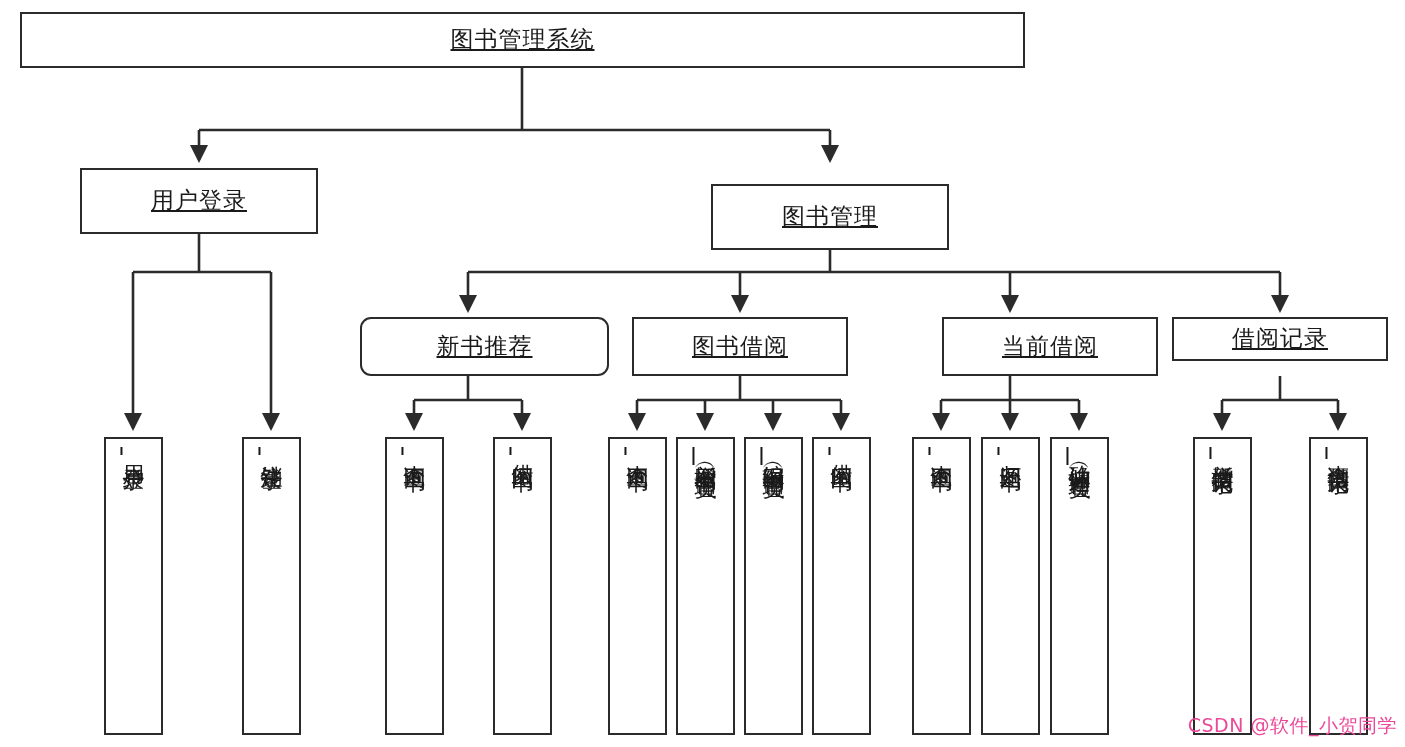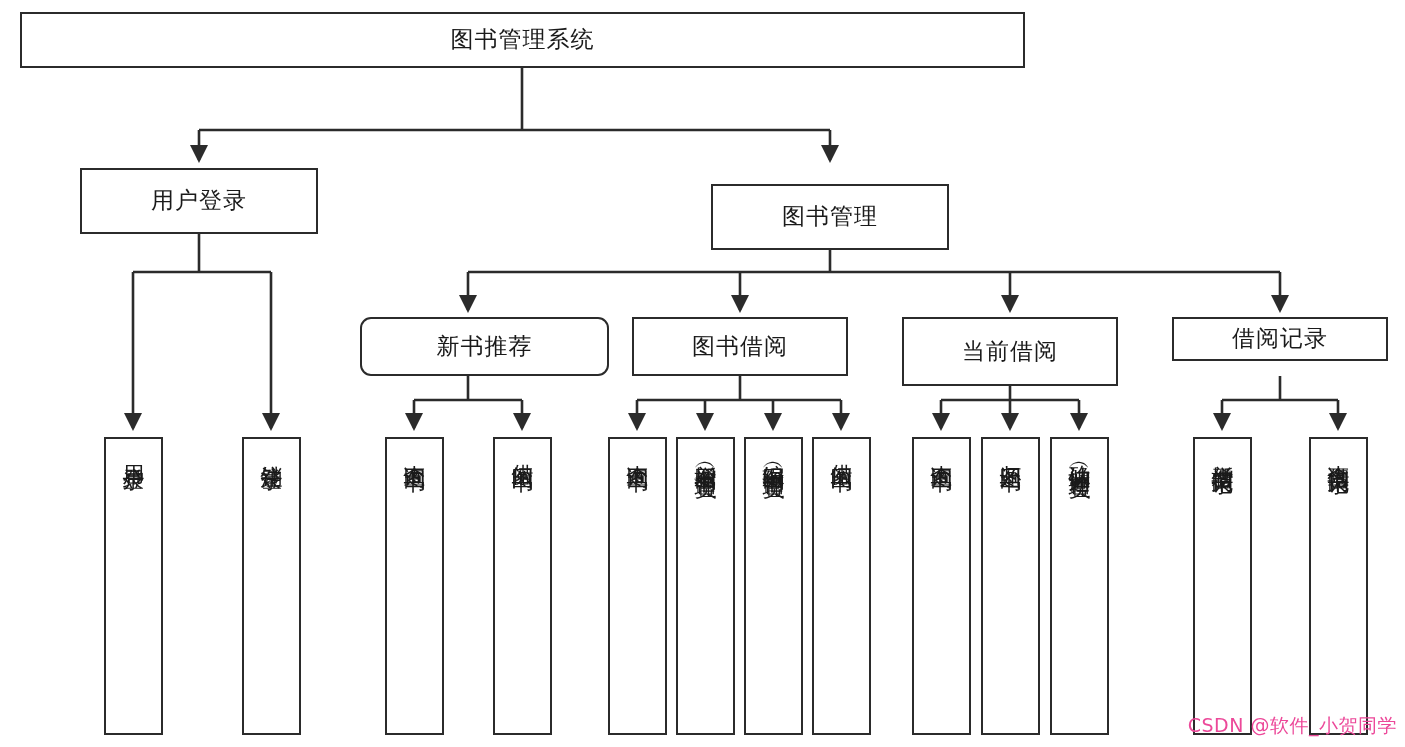--- a/index.html
+++ b/index.html
@@ -35,20 +35,21 @@
     align-items: center;
     justify-content: center;
     color: #1a1a1a;
     z-index: 2;
   }
   .node .label {
     display: block;
     text-align: center;
     line-height: 1.12;
     letter-spacing: 0.5px;
+    text-decoration: underline;
   }
   
   .node.horiz .label {
     font-size: 23px;
     letter-spacing: 1px;
   }
   .node.root .label {
     font-size: 23px;
   }
   
@@ -143,21 +144,21 @@
   <div class="node horiz" style="left:711px; top:168px; width:238px; height:66px;margin-top:16px;">
     <span class="label">图书管理</span>
   </div>
 
   <div class="node horiz" style="left:360px; top:317px; width:249px; height:59px;border-radius:11px;">
     <span class="label">新书推荐</span>
   </div>
   <div class="node horiz" style="left:632px; top:317px; width:216px; height:59px;">
     <span class="label">图书借阅</span>
   </div>
-  <div class="node horiz" style="left:902px; top:317px; width:216px; height:69px;">
+  <div class="node horiz" style="left:942px; top:317px; width:216px; height:59px;">
     <span class="label">当前借阅</span>
   </div>
   <div class="node horiz" style="left:1172px; top:317px; width:216px; height:44px;">
     <span class="label">借阅记录</span>
   </div>
 
   <div class="node vert" style="left:104px; top:437px; width:59px; height:298px;">
     <span class="label">用户登录</span>
   </div>
   <div class="node vert" style="left:242px; top:437px; width:59px; height:298px;">

